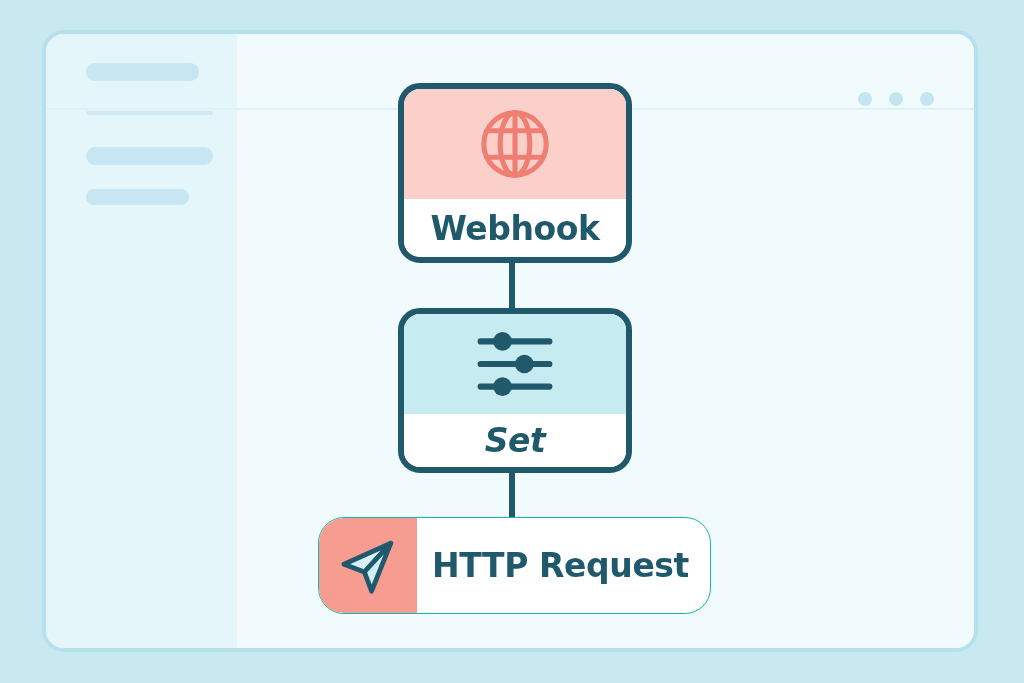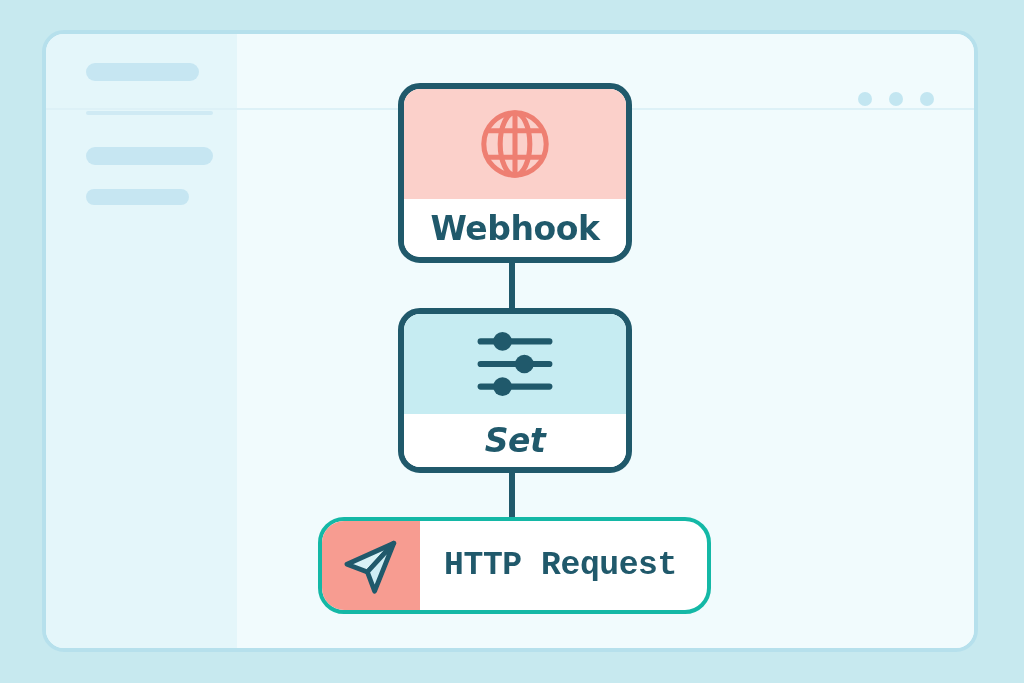--- a/index.html
+++ b/index.html
@@ -146,29 +146,28 @@
     top: 308px;
     width: 234px;
     height: 165px;
     font-style: italic;
   }
   #node-set .node-icon-area { background: #c6ecf2; flex-basis: 100px; }
 
   
   .node-h {
     position: absolute;
-    border: 4px solid #14b8a6;
+    border: 1px solid #14b8a6;
     border-radius: 26px;
     background: #ffffff;
     box-sizing: border-box;
     overflow: hidden;
     display: flex;
     flex-direction: row;
     align-items: stretch;
-    font-family: Liberation Mono, monospace;
   }
   #node-http {
     left: 318px;
     top: 517px;
     width: 393px;
     height: 97px;
   }
   #node-http .node-icon-area {
     flex: 0 0 98px;
     background: #f79c91;

